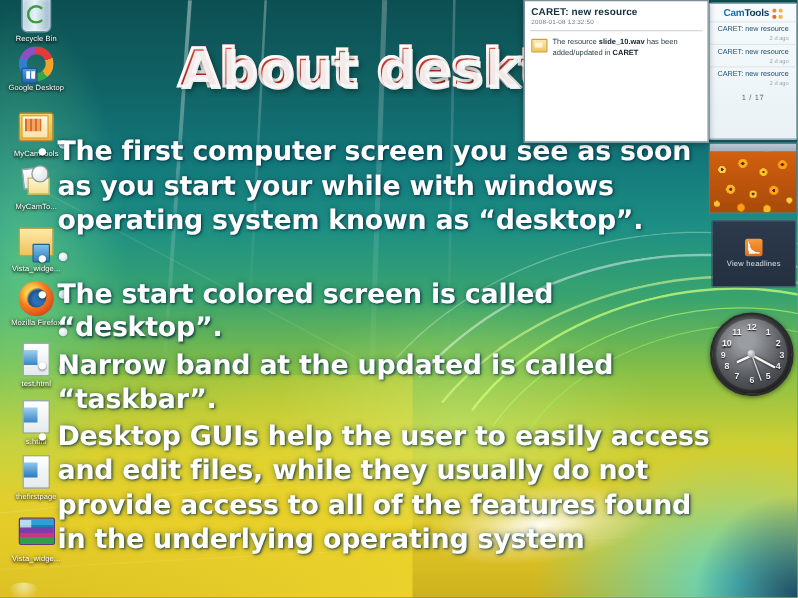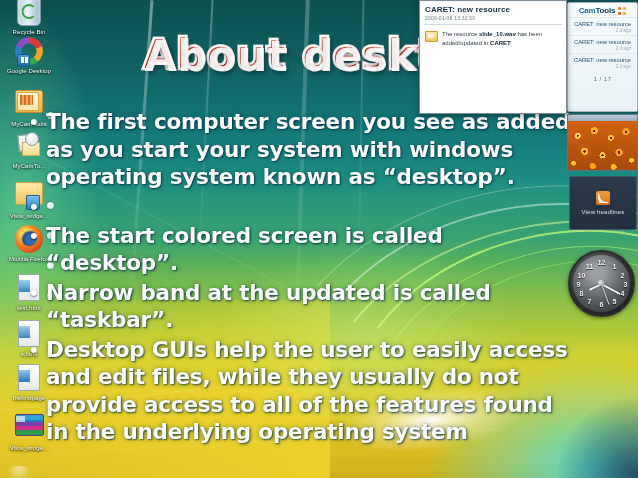--- a/index.html
+++ b/index.html
@@ -371,21 +371,21 @@
   <div id="tb-sliver"></div>
 </div>
 
 <div id="slide-title">
   <span class="inner">About desktop</span>
 </div>
 
 <div id="slide-body">
   <div class="blt">
     <span class="dot">•</span>
-    <span class="txt">The first computer screen you see as added as you start your system with windows operating system known as “desktop”.</span>
+    <span class="txt">The first computer screen you see as soon as you start your while with windows operating system known as “desktop”.</span>
   </div>
   <div class="blt">
     <span class="dot">•</span>
   </div>
   <div class="blt">
     <span class="dot">•</span>
     <span class="txt">The start colored screen is called “desktop”.</span>
   </div>
   <div class="blt">
     <span class="dot">•</span>

